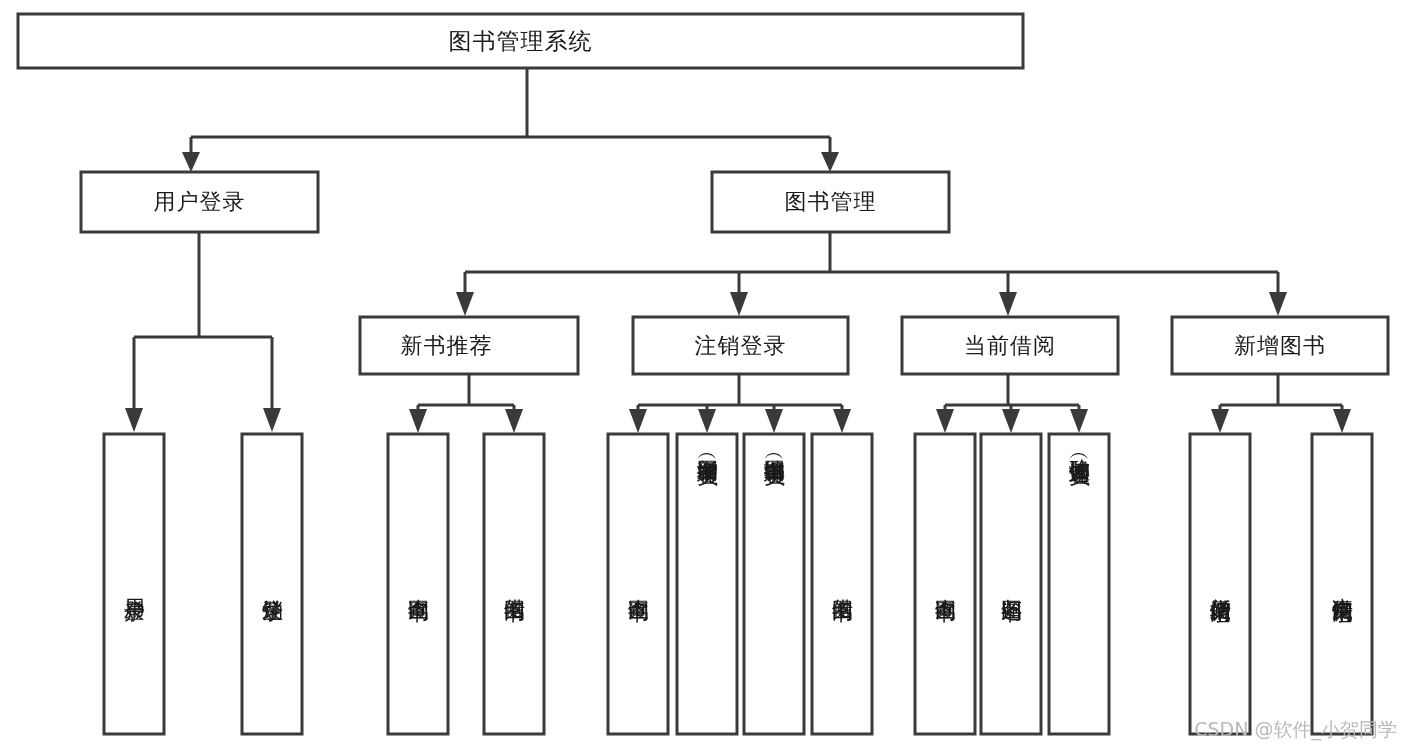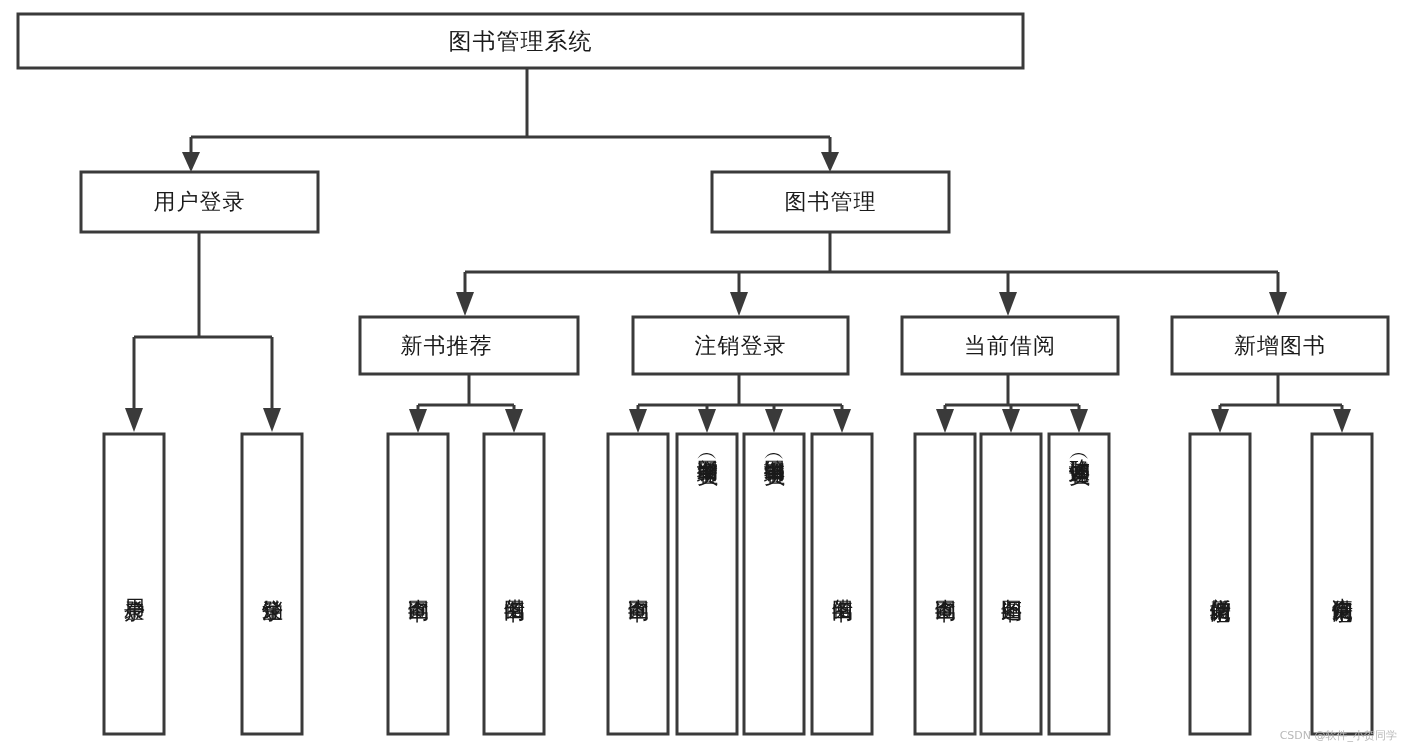--- a/index.html
+++ b/index.html
@@ -73,21 +73,21 @@
     white-space: nowrap;
   }
   .title-label-text {
     font-size: 23px;
   }
   .watermark {
     position: absolute;
     right: 8px;
     bottom: 4px;
     font-family: "DejaVu Sans", "Liberation Sans", sans-serif;
-    font-size: 11px;
+    font-size: 19px;
     color: #b9b9b9;
     white-space: nowrap;
     pointer-events: none;
   }
 </style>
 </head>
 <body>
 
 <div id="diagram-root">
 

